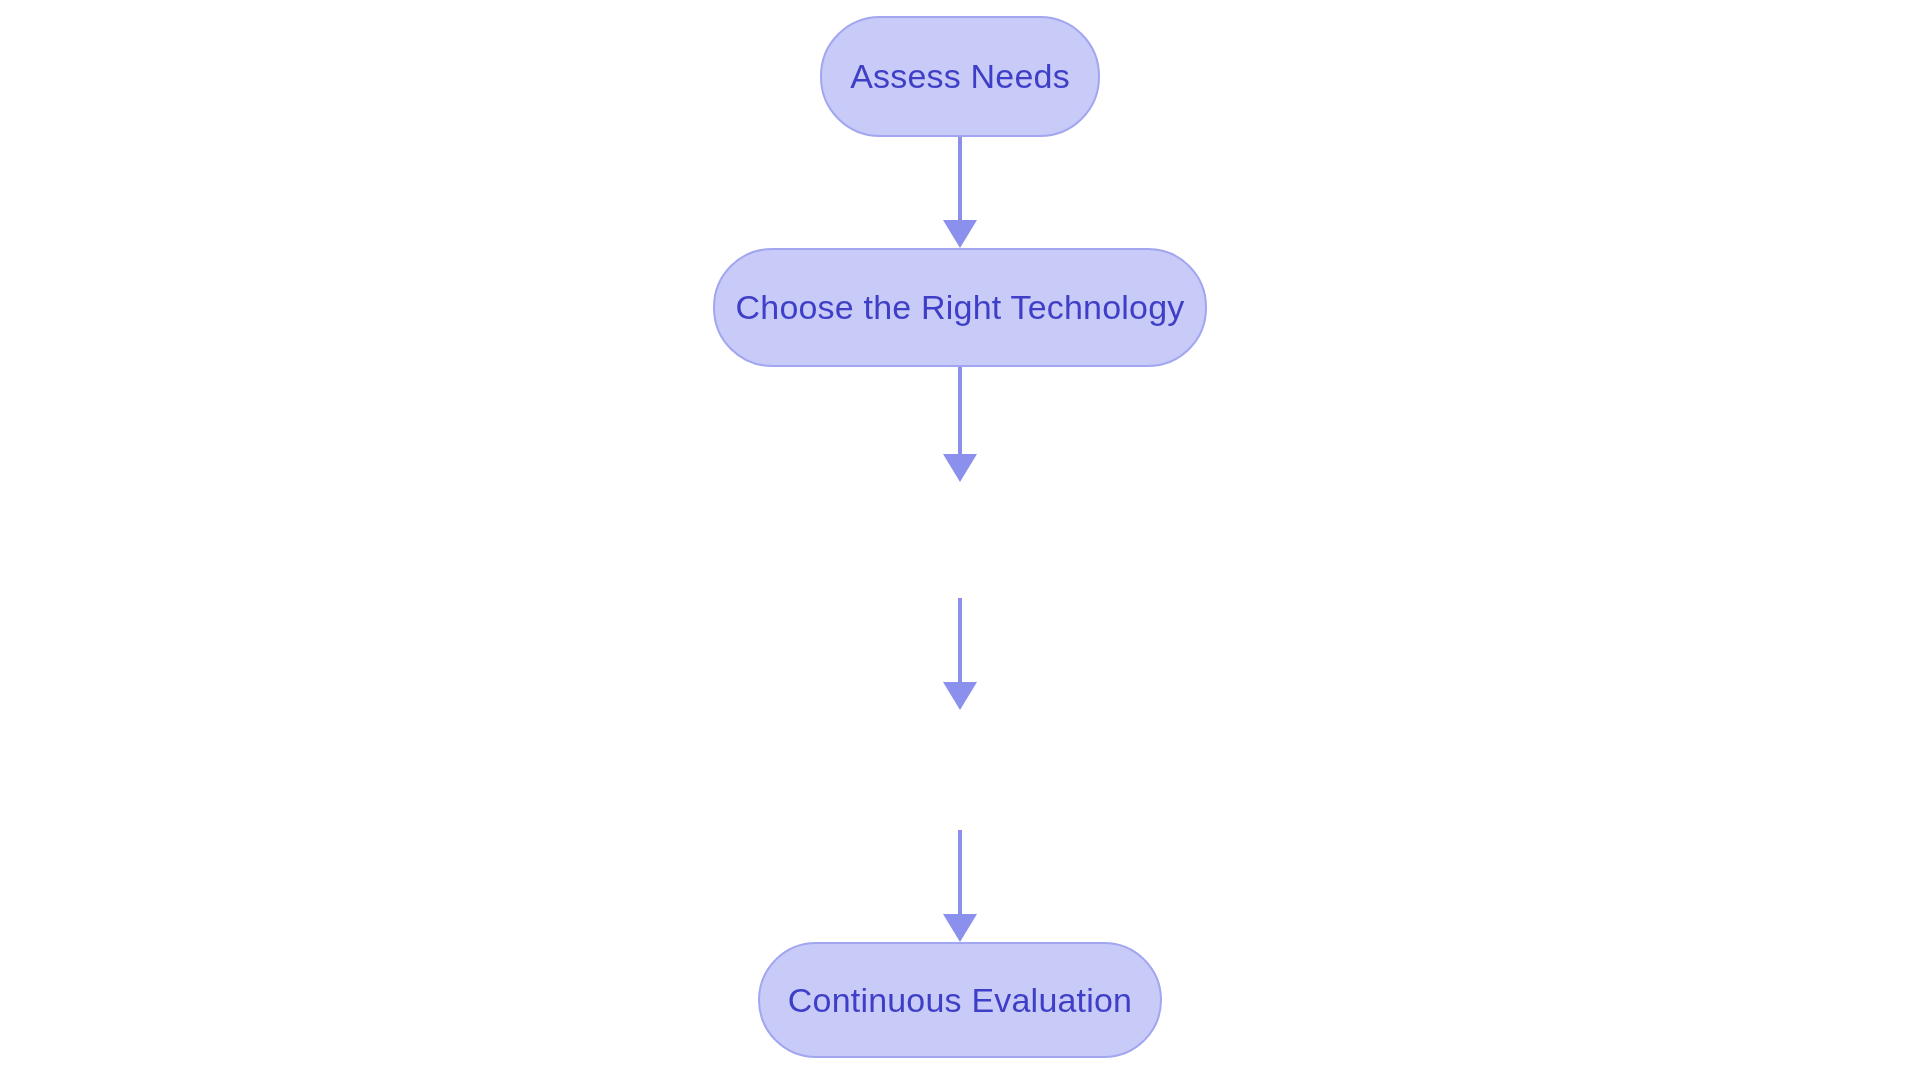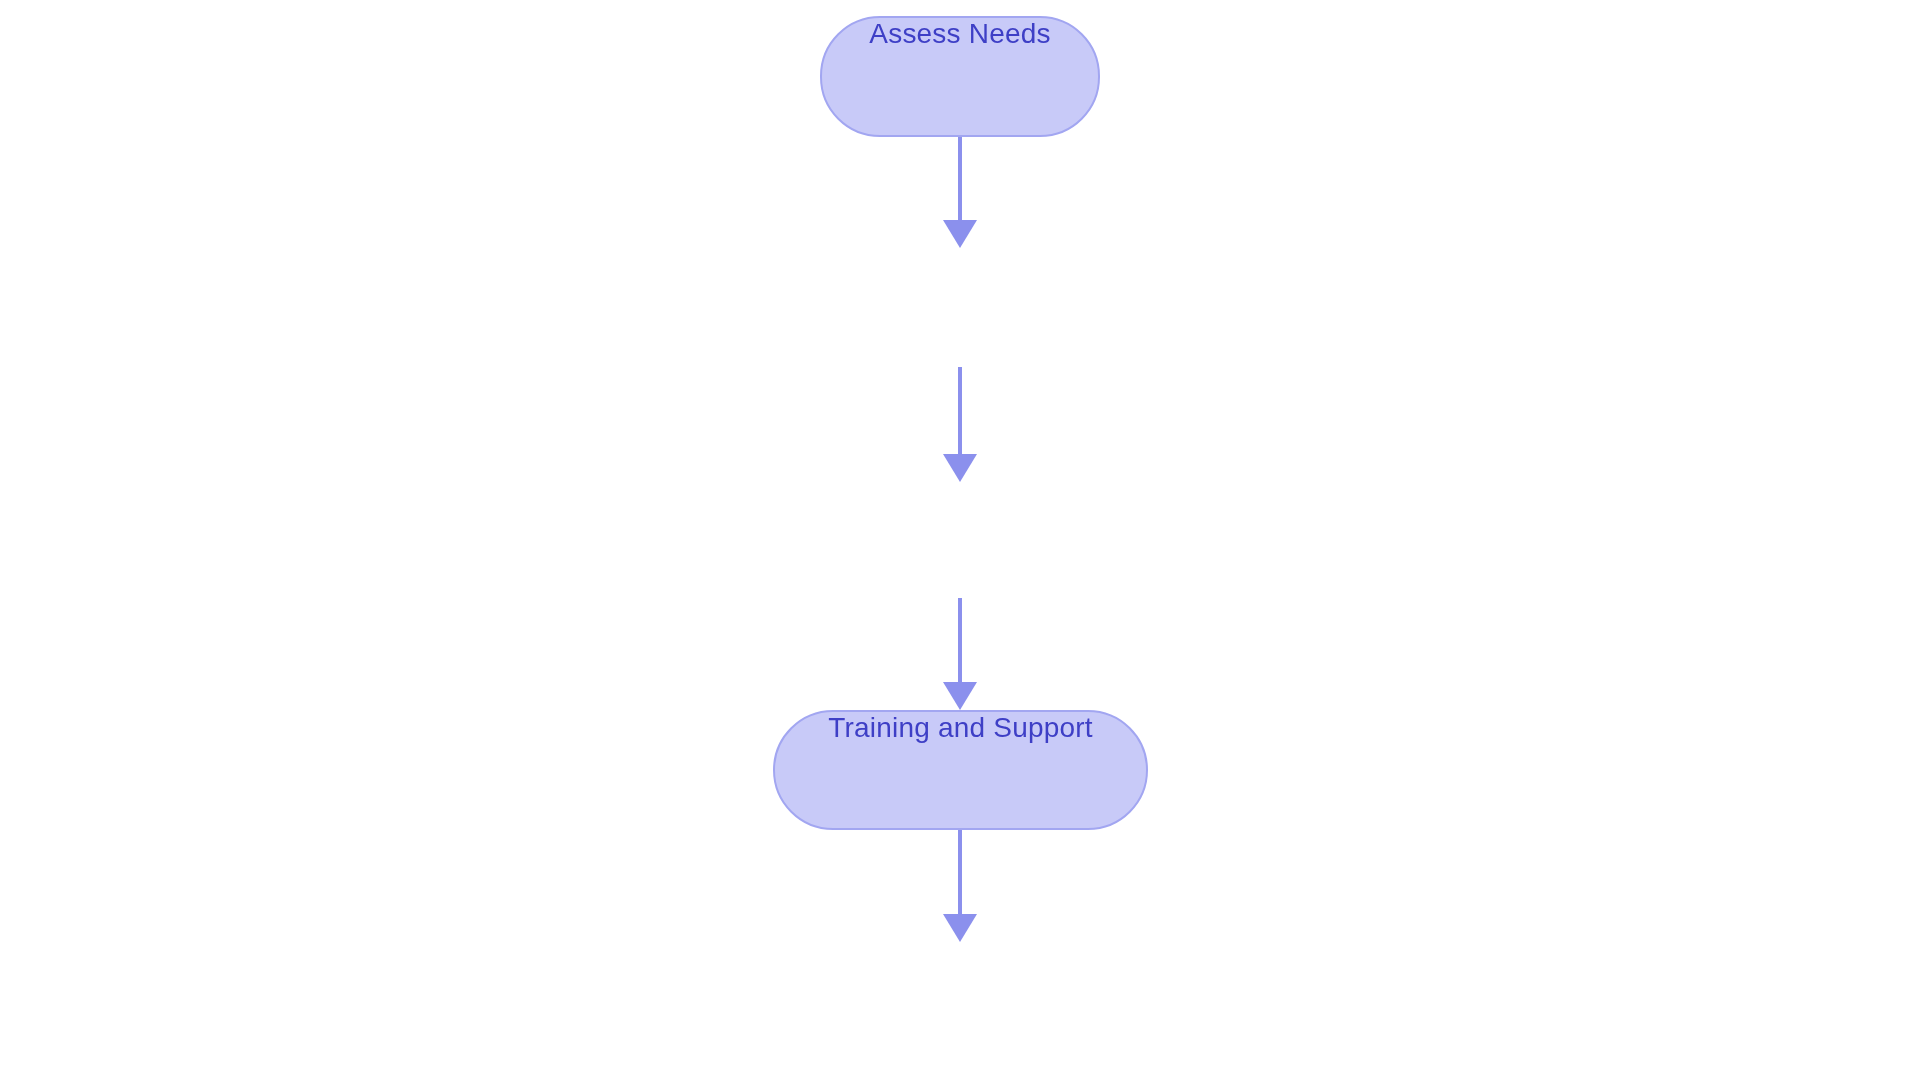--- a/index.html
+++ b/index.html
@@ -17,25 +17,26 @@
     overflow: hidden;
   }
   .canvas {
     position: relative;
     width: 1920px; height: 1083px;
     background: var(--background);
   }
   .node {
     position: absolute;
     display: flex;
+    align-items: center;
     justify-content: center;
     background: var(--node-fill);
     border: 2px solid var(--node-border);
     color: var(--node-text);
-    font-size: 28px;
+    font-size: 34px;
     font-weight: 500;
     letter-spacing: 0.2px;
     text-align: center;
     white-space: nowrap;
   }
   .n1 { left: 820px; top: 16px;  width: 280px; height: 121px; border-radius: 60px; }
   .n2 { left: 713px; top: 248px; width: 494px; height: 119px; border-radius: 59px; }
   .n3 { left: 818px; top: 482px; width: 284px; height: 116px; border-radius: 58px; }
   .n4 { left: 773px; top: 710px; width: 375px; height: 120px; border-radius: 60px; }
   .n5 { left: 758px; top: 942px; width: 404px; height: 116px; border-radius: 58px; }
@@ -67,35 +68,38 @@
 
   <div class="node n1">
     <span>Assess Needs</span>
   </div>
 
   <div class="arrow a1">
     <div class="arrow-line"></div>
     <div class="arrow-head"></div>
   </div>
 
+  <div class="node n2">
+    <span>Choose the Right Technology</span>
+  </div>
 
   <div class="arrow a2">
     <div class="arrow-line"></div>
     <div class="arrow-head"></div>
   </div>
 
 
   <div class="arrow a3">
     <div class="arrow-line"></div>
     <div class="arrow-head"></div>
   </div>
 
-  <div class="node n4">
-    <span>Training and Support</span>
-  </div>
 
   <div class="arrow a4">
     <div class="arrow-line"></div>
     <div class="arrow-head"></div>
   </div>
 
+  <div class="node n5">
+    <span>Continuous Evaluation</span>
+  </div>
 
 </div>
 
 </body></html>

